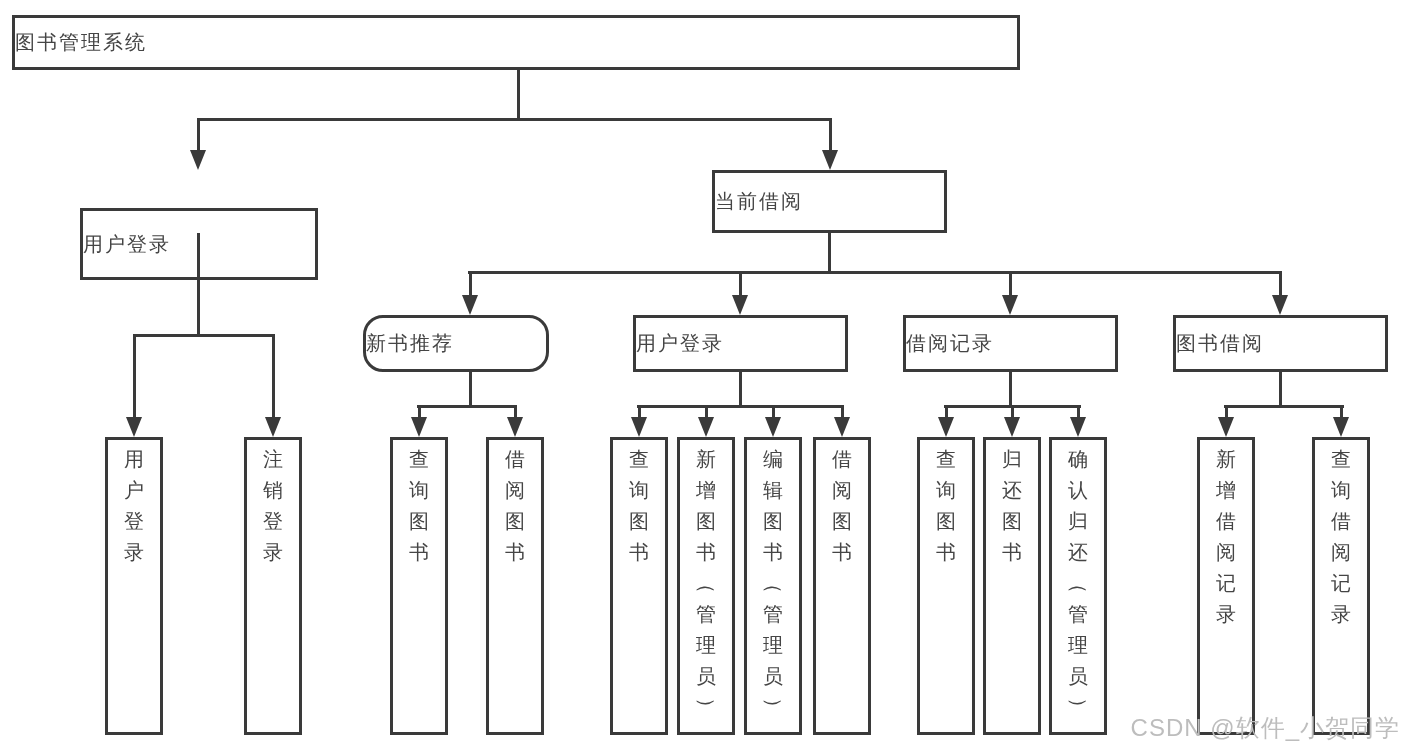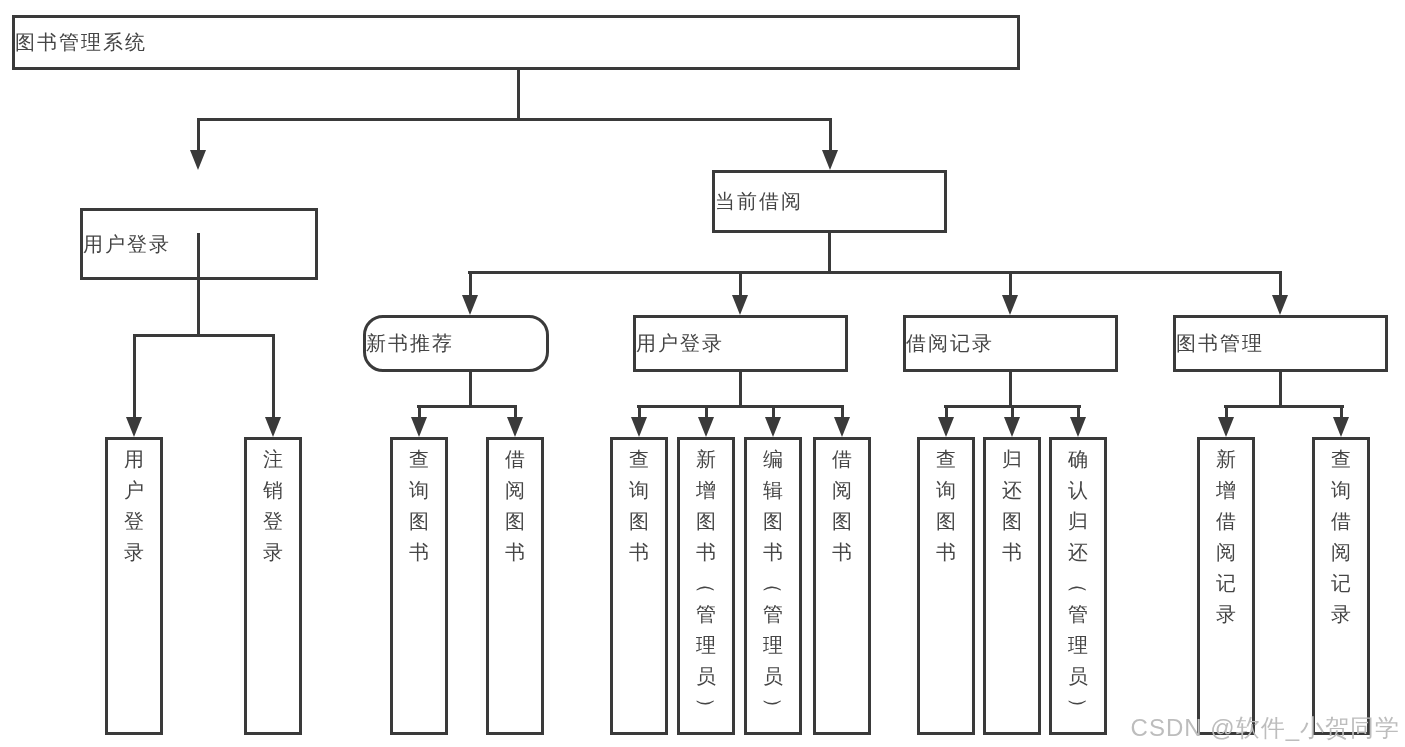--- a/index.html
+++ b/index.html
@@ -67,21 +67,21 @@
   <div class="box" style="left:363px; top:315px; width:186px; height:57px;border-radius:20px;">
     <span>新书推荐</span>
   </div>
   <div class="box" style="left:633px; top:315px; width:215px; height:57px;">
     <span>用户登录</span>
   </div>
   <div class="box" style="left:903px; top:315px; width:215px; height:57px;">
     <span>借阅记录</span>
   </div>
   <div class="box" style="left:1173px; top:315px; width:215px; height:57px;">
-    <span>图书管理</span>
+    <span>图书借阅</span>
   </div>
 
   <div class="vline" style="left:469px; top:372px; height:36px;"></div>
   <div class="hline" style="left:417px; top:405px; width:100px;"></div>
   <div class="vline" style="left:418px; top:408px; height:10px;"></div>
   <div class="arrow" style="left:411px; top:417px;"></div>
   <div class="vline" style="left:514px; top:408px; height:10px;"></div>
   <div class="arrow" style="left:507px; top:417px;"></div>
 
   <div class="vline" style="left:739px; top:372px; height:36px;"></div>

